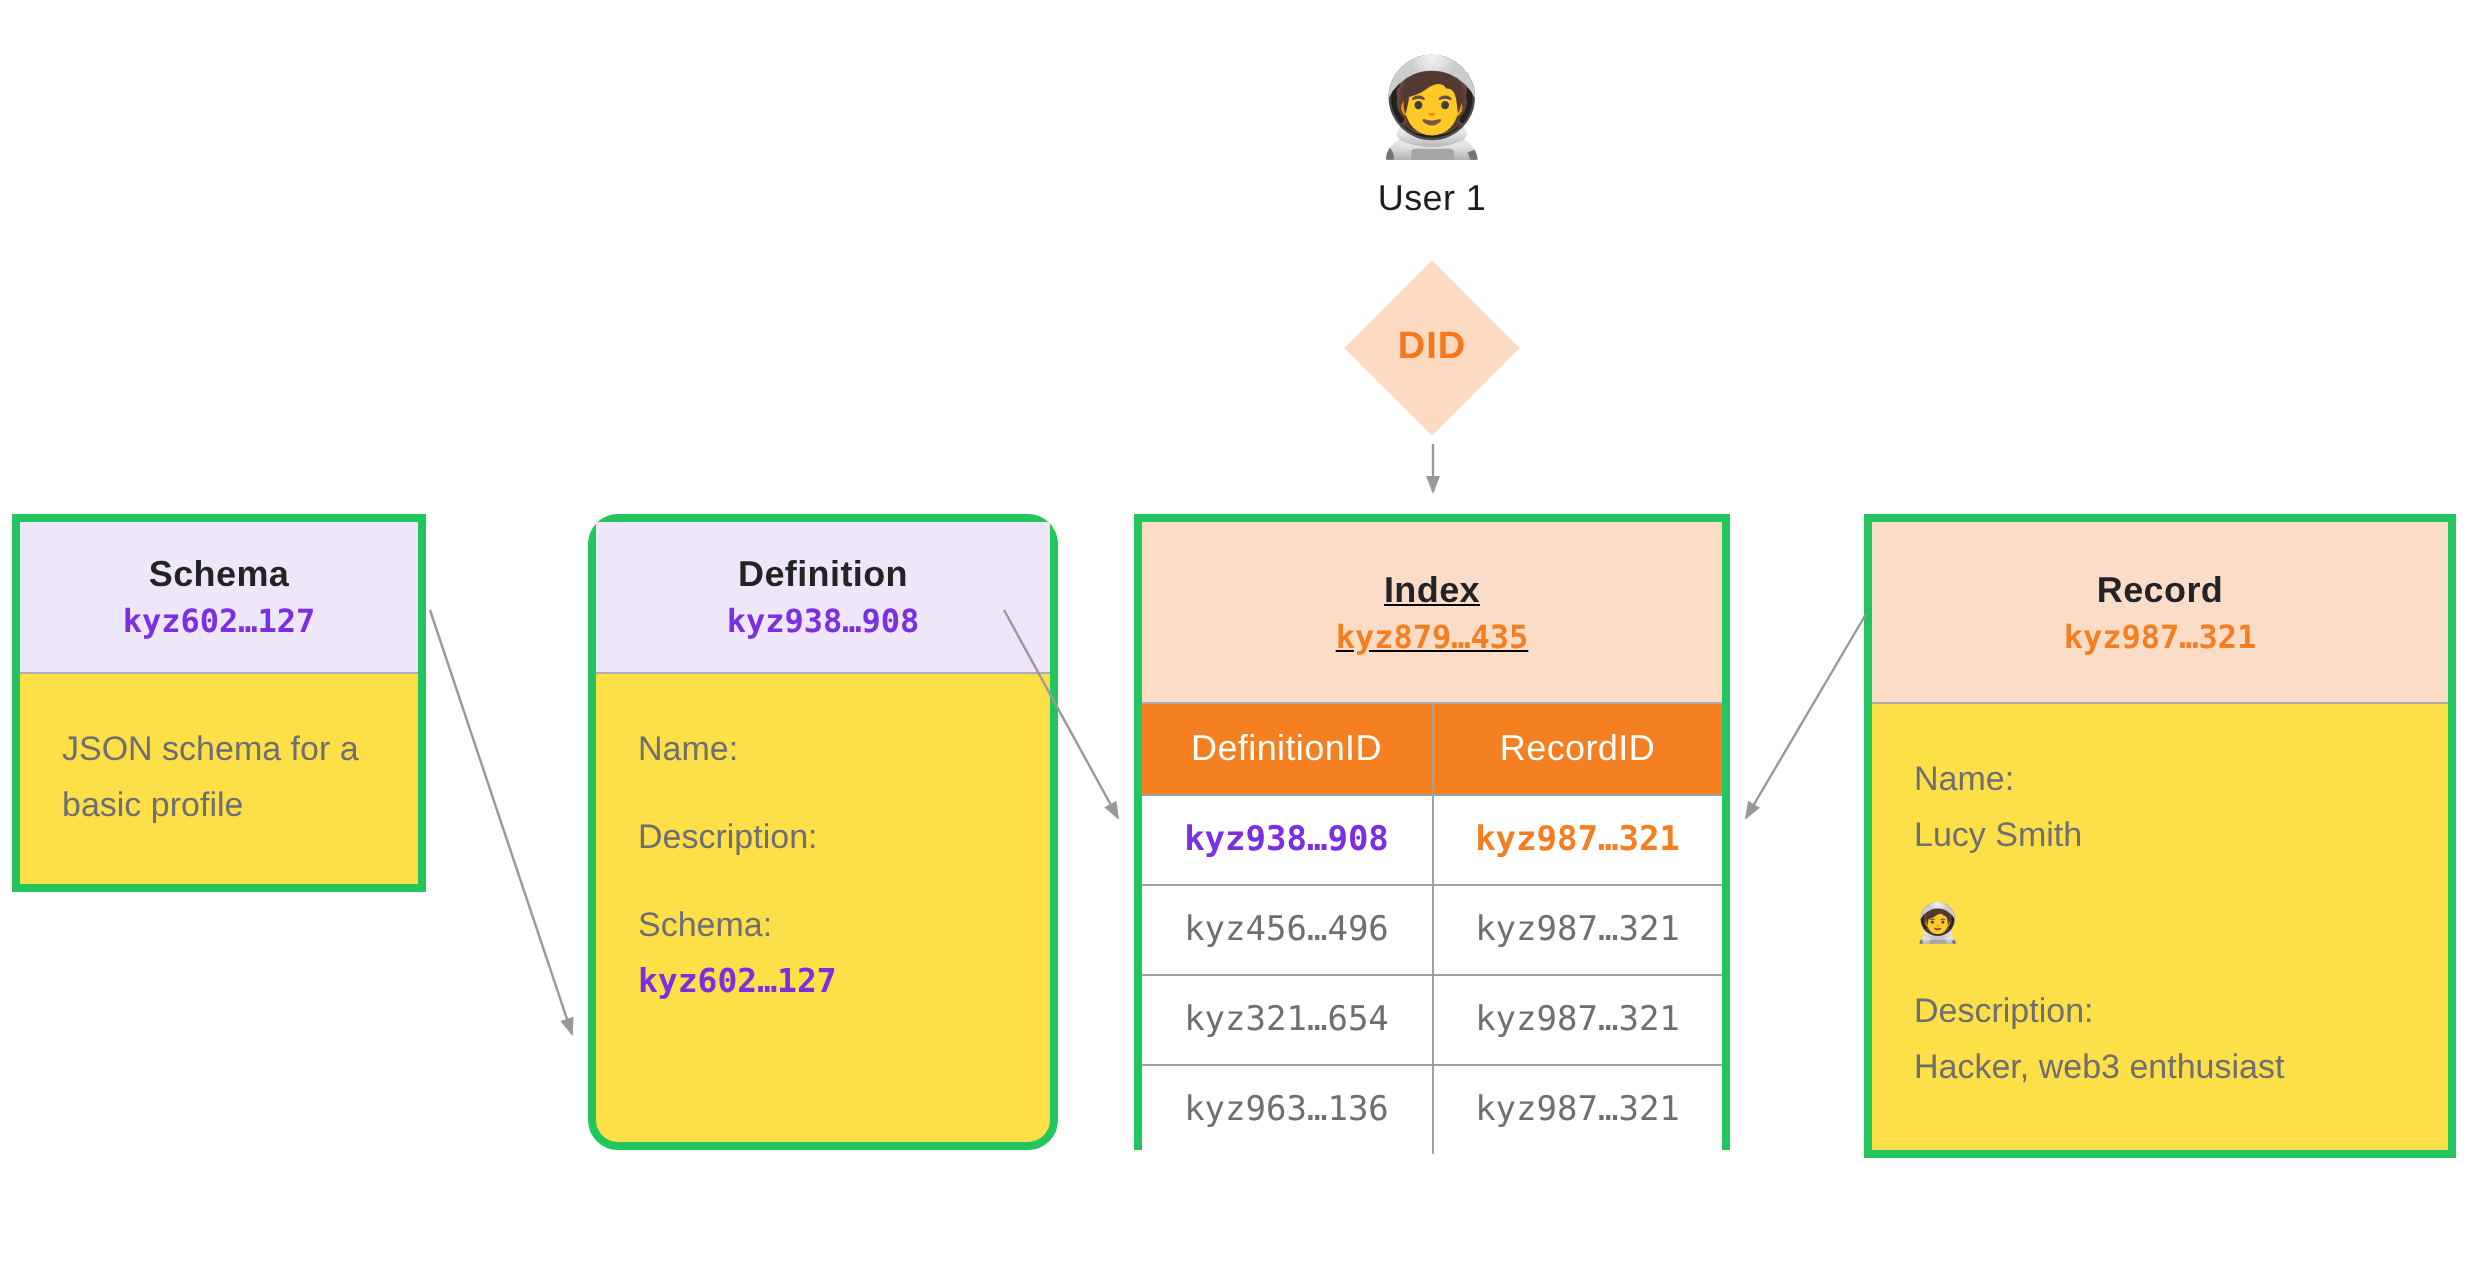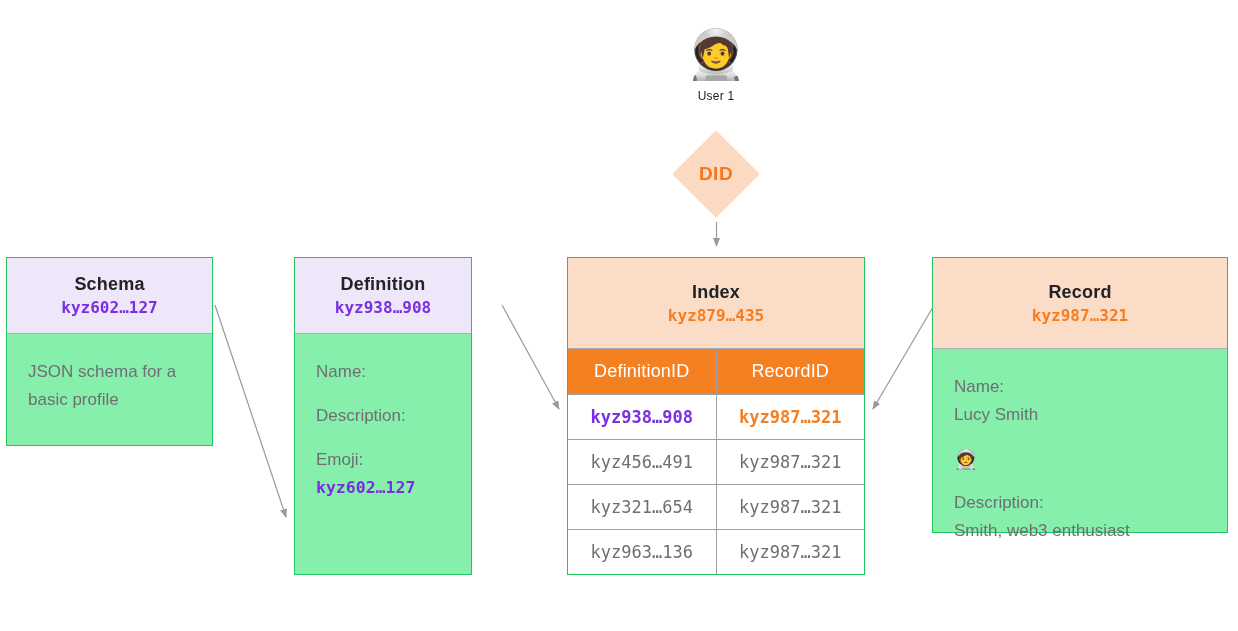--- a/index.html
+++ b/index.html
@@ -7,38 +7,38 @@
   body {
     font-family: "Liberation Sans", "DejaVu Sans", sans-serif;
     width: 1238px; height: 631px; position: relative; overflow: hidden;
   }
   .canvas { position: absolute; inset: 0; width: 1238px; height: 631px; }
 
   
   .user-figure { position: absolute; left: 616px; top: 24px; width: 200px; text-align: center; }
   .user-emoji { font-size: 48px; line-height: 60px;
     font-family: "DejaVu Sans", sans-serif; }
-  .user-label { margin-top: 5px; font-size: 12px; font-weight: 500; color: #1c1c1e; letter-spacing: .2px; }
+  .user-label { margin-top: 5px; font-size: 18px; font-weight: 500; color: #1c1c1e; letter-spacing: .2px; }
 
   
   .did-diamond {
     position: absolute; left: 685px; top: 143px; width: 62px; height: 62px;
     background: #fcdac1; transform: rotate(45deg);
   }
   .did-label {
     position: absolute; inset: 0; display: flex; align-items: center; justify-content: center;
     transform: rotate(-45deg); font-size: 19px; font-weight: 700; color: #f5771e; letter-spacing: .5px;
   }
 
   
   svg.arrows { position: absolute; left: 0; top: 0; pointer-events: none; z-index: 6; }
   svg.arrows line { stroke: #98989d; stroke-width: 1.2; }
 
   
-  .box { position: absolute; background: #86efac; border: 1px solid #22c55e; z-index: 2; }
+  .box { position: absolute; background: #fde047; border: 4px solid #22c55e; z-index: 2; }
   .box-header {
     display: flex; flex-direction: column; align-items: center; justify-content: center;
     gap: 3px; border-bottom: 1px solid #adadb2;
   }
   .box-title { font-size: 18px; font-weight: 600; color: #232327; letter-spacing: .2px; }
   .box-id { font-family: "DejaVu Sans Mono", monospace; font-size: 16px; font-weight: 700; }
   .purple-hdr { background: #ede7f9; }
   .peach-hdr  { background: #fbdcc6; }
   .id-purple { color: #7a2fe2; }
   .id-orange { color: #f57e20; }
@@ -47,25 +47,25 @@
   .field { margin-bottom: 16px; }
   .field:last-child { margin-bottom: 0; }
   .field-label, .field-value { font-size: 17px; line-height: 28px; color: #6e6e73; }
   .field-value.v-purple {
     font-family: "DejaVu Sans Mono", monospace; font-weight: 700; color: #7a2fe2; font-size: 16.5px;
   }
 
   
   .box.schema     { left: 6px;   top: 257px; width: 207px; height: 189px; }
   .box.schema     .box-header { height: 76px; }
-  .box.definition { left: 294px; top: 257px; width: 178px; height: 318px; }
+  .box.definition { left: 294px; top: 257px; width: 235px; height: 318px; border-radius: 15px; }
   .box.definition .box-header { height: 76px; }
   .box.index      { left: 567px; top: 257px; width: 298px; height: 318px; }
-  .box.index      .box-header { height: 91px; }
-  .box.record     { left: 932px; top: 257px; width: 296px; height: 276px; }
+  .box.index      .box-header { height: 91px; text-decoration: underline; }
+  .box.record     { left: 932px; top: 257px; width: 296px; height: 322px; }
   .box.record     .box-header { height: 91px; }
 
   
   table.index-table { width: 100%; border-collapse: collapse; border-style: hidden; table-layout: fixed; }
   table.index-table th, table.index-table td {
     border: 1px solid #9fa0a4; height: 45px; text-align: center; vertical-align: middle;
   }
   table.index-table th {
     background: #f58021; color: #ffffff; font-size: 18px; font-weight: 400; letter-spacing: .2px;
   }
@@ -108,21 +108,21 @@
       <div class="box-id id-purple">kyz938…908</div>
     </div>
     <div class="box-body">
       <div class="field">
         <div class="field-label">Name:</div>
       </div>
       <div class="field">
         <div class="field-label">Description:</div>
       </div>
       <div class="field">
-        <div class="field-label">Emoji:</div>
+        <div class="field-label">Schema:</div>
         <div class="field-value v-purple">kyz602…127</div>
       </div>
     </div>
   </div>
 
   <div class="box index">
     <div class="box-header peach-hdr">
       <div class="box-title">Index</div>
       <div class="box-id id-orange">kyz879…435</div>
     </div>
@@ -132,21 +132,21 @@
           <th>DefinitionID</th>
           <th>RecordID</th>
         </tr>
       </thead>
       <tbody>
         <tr class="hl">
           <td class="c-purple">kyz938…908</td>
           <td class="c-orange">kyz987…321</td>
         </tr>
         <tr>
-          <td>kyz456…491</td>
+          <td>kyz456…496</td>
           <td>kyz987…321</td>
         </tr>
         <tr>
           <td>kyz321…654</td>
           <td>kyz987…321</td>
         </tr>
         <tr>
           <td>kyz963…136</td>
           <td>kyz987…321</td>
         </tr>
@@ -162,21 +162,21 @@
     <div class="box-body">
       <div class="field">
         <div class="field-label">Name:</div>
         <div class="field-value">Lucy Smith</div>
       </div>
       <div class="field">
         <div class="field-value emoji-value">🧑‍🚀</div>
       </div>
       <div class="field">
         <div class="field-label">Description:</div>
-        <div class="field-value">Smith, web3 enthusiast</div>
+        <div class="field-value">Hacker, web3 enthusiast</div>
       </div>
     </div>
   </div>
 
   <svg class="arrows" width="1238" height="631" viewBox="0 0 1238 631">
     <defs>
       <marker id="ah" markerWidth="9" markerHeight="7" refX="8" refY="3.5" orient="auto" markerUnits="userSpaceOnUse">
         <path d="M0,0 L9,3.5 L0,7 Z" fill="#98989d"></path>
       </marker>
     </defs>

